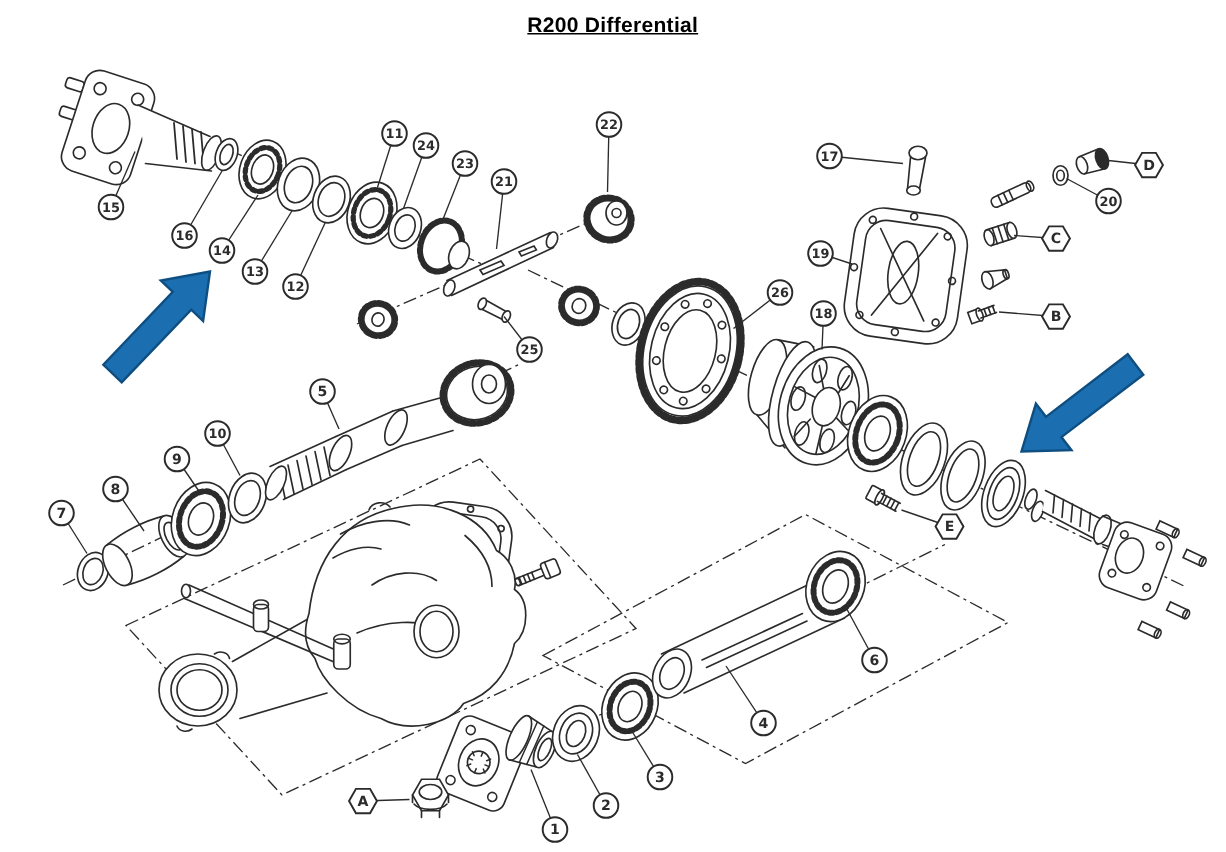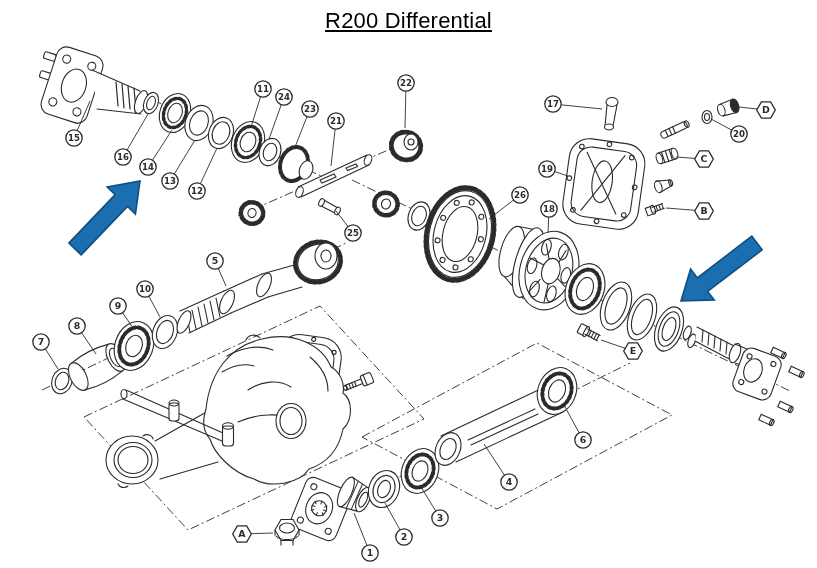--- a/index.html
+++ b/index.html
@@ -2,21 +2,21 @@
 <html><head>
 <meta charset="utf-8">
 <style>
   html,body{margin:0;padding:0;}
   body{
     width:817px;height:568px;position:relative;background:#ffffff;
     font-family:"Liberation Sans","DejaVu Sans",sans-serif;overflow:hidden;
   }
   .page-title{
     position:absolute;top:8px;left:0;width:100%;text-align:center;
-    font-size:22px;font-weight:normal;color:#000;letter-spacing:.2px;
+    font-size:14px;font-weight:bold;color:#000;letter-spacing:.2px;
     text-decoration:underline;
   }
   svg{position:absolute;top:0;left:0;}
   svg text{user-select:none;}
 </style>
 </head>
 <body>
 
 <svg id="diagram-svg" width="817" height="568" viewBox="0 0 817 568">
 

